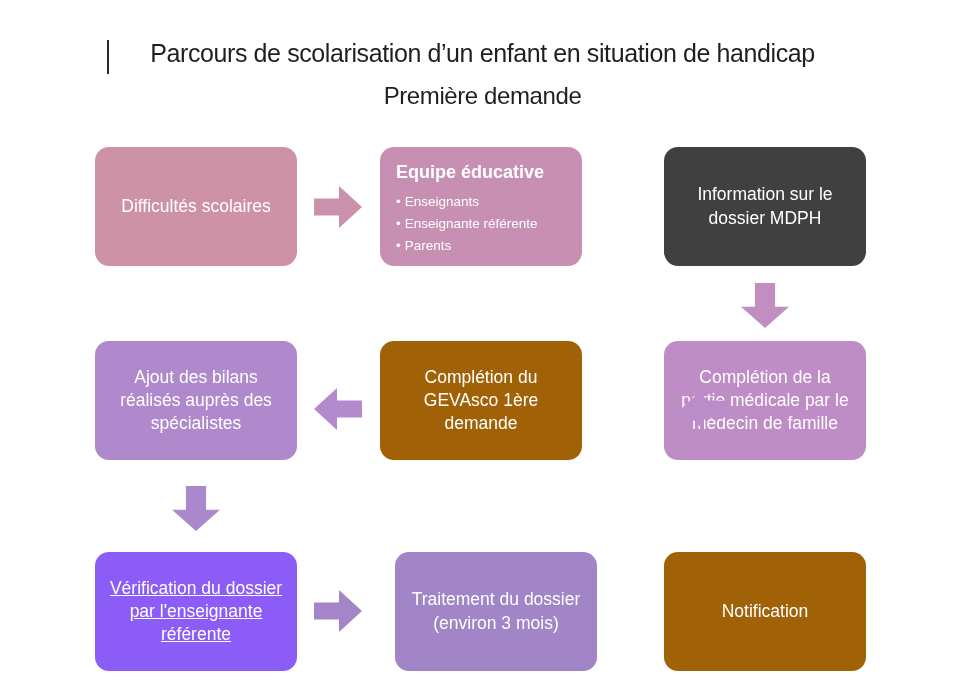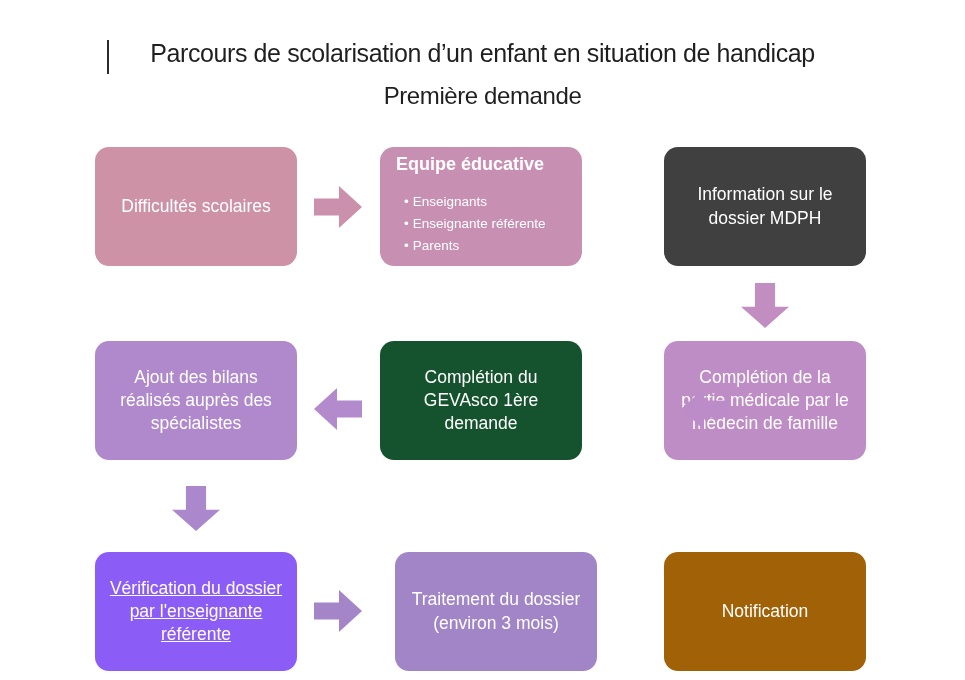--- a/index.html
+++ b/index.html
@@ -77,21 +77,21 @@
     justify-content: center;
     text-align: left;
     padding: 10px 10px 6px 16px;
   }
   .list-box .box-heading {
     font-size: 18px;
     font-weight: 700;
     margin-bottom: 7px;
   }
   .list-box ul {
-    margin: 8px;
+    margin: 0;
     padding: 0;
     list-style: none;
   }
   .list-box li {
     font-size: 13.5px;
     line-height: 1.6;
   }
   .list-box li::before {
     content: "\2022";
     margin-right: 4px;
@@ -157,21 +157,21 @@
   </div>
 
   <div class="flow-arrow arrow-v arrow-down a-down-right" style="background-color: rgb(194, 141, 193);"></div>
 
   <div class="flow-box col3 row2" style="background-color: rgb(191, 141, 197);">
     <span>Complétion de la partie médicale par le médecin de famille</span>
   </div>
 
   <div class="flow-arrow arrow-h arrow-left a-r2-g2" style="background-color: rgb(187, 140, 200);"></div>
 
-  <div class="flow-box col2 row2" style="background-color: #14532d;">
+  <div class="flow-box col2 row2" style="background-color: #a16207;">
     <span>Complétion du GEVAsco 1ère demande</span>
   </div>
 
   <div class="flow-arrow arrow-h arrow-left a-r2-g1" style="background-color: rgb(179, 138, 203);"></div>
 
   <div class="flow-box col1 row2" style="background-color: rgb(175, 137, 204);">
     <span>Ajout des bilans réalisés auprès des spécialistes</span>
   </div>
 
   <div class="flow-arrow arrow-v arrow-down a-down-left" style="background-color: rgb(171, 136, 203);"></div>

